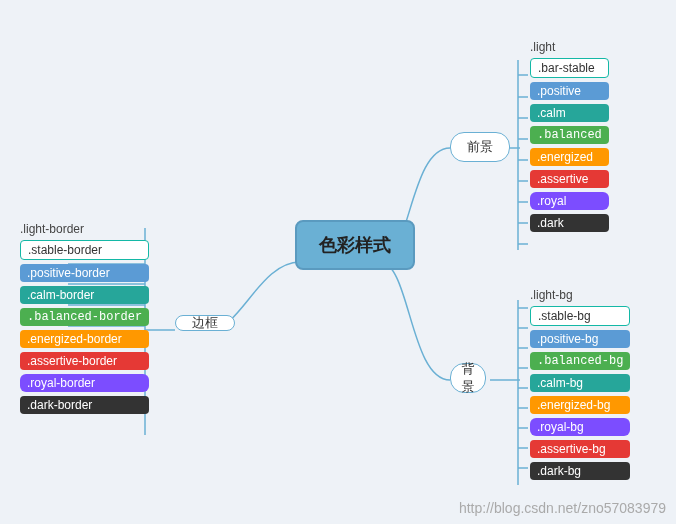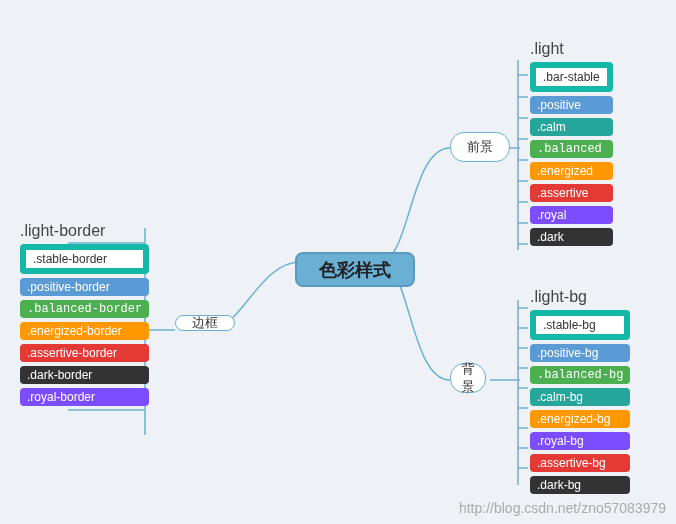--- a/index.html
+++ b/index.html
@@ -37,39 +37,39 @@
     .mid-node {
       background: white;
       border: 1.5px solid #6ab0d4;
       border-radius: 14px;
       padding: 5px 12px;
       color: #333;
       font-size: 13px;
     }
     .label-plain {
       color: #444;
-      font-size: 16px;
+      font-size: 12px;
       white-space: nowrap;
     }
     .tag {
       display: inline-block;
       padding: 2px 7px;
       border-radius: 4px;
       font-size: 12px;
       color: white;
       white-space: nowrap;
     }
     .tag-blue     { background: #5b9bd5; }
     .tag-green    { background: #4caf50; font-family: Liberation Mono, monospace; }
     .tag-orange   { background: #ff9800; }
     .tag-red      { background: #e53935; }
-    .tag-purple   { background: #7c4dff; }
+    .tag-purple   { background: #7c4dff; border-radius: 6px; }
     .tag-dark     { background: #333; }
     .tag-teal     { background: #26a69a; }
-    .tag-stable   { background: white; color: #333; border: 6px solid #14b8a6; }
+    .tag-stable   { background: white; color: #333; border: 1px solid #14b8a6; }
 
     .col {
       position: absolute;
       display: flex;
       flex-direction: column;
       gap: 4px;
     }
     .col .tag, .col .label-plain {
       display: block;
     }
@@ -127,21 +127,21 @@
   <line x1="518" y1="328" x2="528" y2="328" stroke="#6ab0d4" stroke-width="1.5"></line>
   <line x1="518" y1="348" x2="528" y2="348" stroke="#6ab0d4" stroke-width="1.5"></line>
   <line x1="518" y1="368" x2="528" y2="368" stroke="#6ab0d4" stroke-width="1.5"></line>
   <line x1="518" y1="388" x2="528" y2="388" stroke="#6ab0d4" stroke-width="1.5"></line>
   <line x1="518" y1="408" x2="528" y2="408" stroke="#6ab0d4" stroke-width="1.5"></line>
   <line x1="518" y1="428" x2="528" y2="428" stroke="#6ab0d4" stroke-width="1.5"></line>
   <line x1="518" y1="448" x2="528" y2="448" stroke="#6ab0d4" stroke-width="1.5"></line>
   <line x1="518" y1="468" x2="528" y2="468" stroke="#6ab0d4" stroke-width="1.5"></line>
 </svg>
 
-<div class="node center-node" style="left:295px; top:252px; width:120px; height:35px;">
+<div class="node center-node" style="left:295px; top:220px; width:120px; height:50px;">
   <span>色彩样式</span>
 </div>
 
 <div class="node mid-node" style="left:450px; top:132px; width:60px; height:30px;">
   <span>前景</span>
 </div>
 
 <div class="node mid-node" style="left:175px; top:315px; width:60px; height:16px;">
   <span>边框</span>
 </div>
@@ -159,25 +159,26 @@
   <span class="tag tag-orange">.energized</span>
   <span class="tag tag-red">.assertive</span>
   <span class="tag tag-purple">.royal</span>
   <span class="tag tag-dark">.dark</span>
 </div>
 
 <div class="col" style="left:20px; top:222px;">
   <span class="label-plain">.light-border</span>
   <span class="tag tag-stable">.stable-border</span>
   <span class="tag tag-blue">.positive-border</span>
+  <span class="tag tag-teal">.calm-border</span>
   <span class="tag tag-green">.balanced-border</span>
   <span class="tag tag-orange">.energized-border</span>
   <span class="tag tag-red">.assertive-border</span>
+  <span class="tag tag-purple">.royal-border</span>
   <span class="tag tag-dark">.dark-border</span>
-  <span class="tag tag-purple">.royal-border</span>
 </div>
 
 <div class="col" style="left:530px; top:288px;">
   <span class="label-plain">.light-bg</span>
   <span class="tag tag-stable">.stable-bg</span>
   <span class="tag tag-blue">.positive-bg</span>
   <span class="tag tag-green">.balanced-bg</span>
   <span class="tag tag-teal">.calm-bg</span>
   <span class="tag tag-orange">.energized-bg</span>
   <span class="tag tag-purple">.royal-bg</span>

